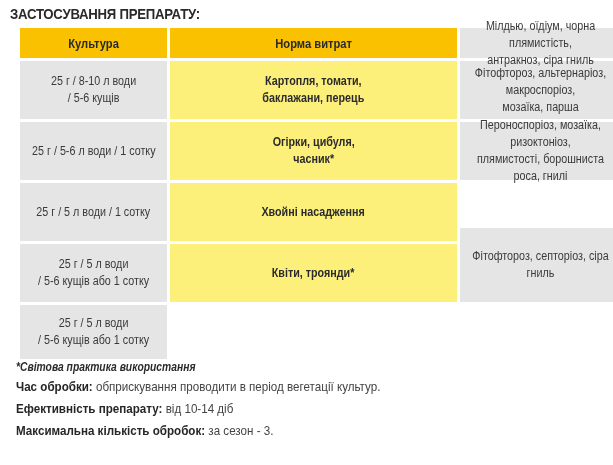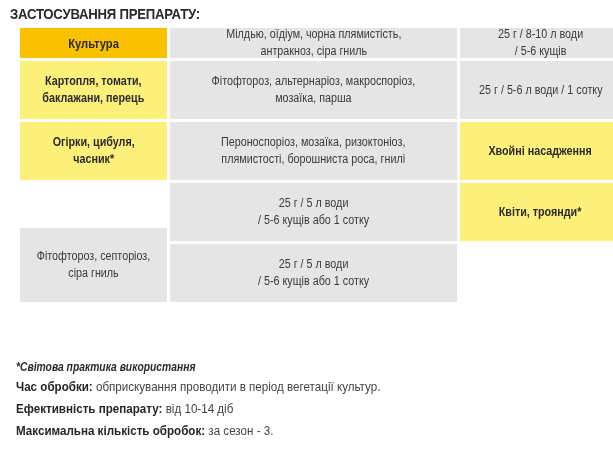--- a/index.html
+++ b/index.html
@@ -37,20 +37,23 @@
 </style>
 </head>
 <body>
 
 <div class="title">ЗАСТОСУВАННЯ ПРЕПАРАТУ:</div>
 
 <div class="table">
   <div class="cell hdr">
       <span class="t">Культура</span>
     </div>
+  <div class="cell hdr">
+      <span class="t">Норма витрат</span>
+    </div>
 
   <div class="cell grey">
       <span class="t">Мілдью, оїдіум, чорна плямистість,
 антракноз, сіра гниль</span>
     </div>
   <div class="cell grey">
       <span class="t">25 г / 8-10 л води
 / 5-6 кущів</span>
     </div>
 
@@ -67,20 +70,23 @@
     </div>
 
   <div class="cell crop">
       <span class="t">Огірки, цибуля,
 часник*</span>
     </div>
   <div class="cell grey">
       <span class="t">Пероноспоріоз, мозаїка, ризоктоніоз,
 плямистості, борошниста роса, гнилі</span>
     </div>
+  <div class="cell grey">
+      <span class="t">25 г / 5 л води / 1 сотку</span>
+    </div>
 
   <div class="cell crop">
       <span class="t">Хвойні насадження</span>
     </div>
   <div class="cell grey span2">
       <span class="t">Фітофтороз, септоріоз, сіра гниль</span>
     </div>
   <div class="cell grey">
       <span class="t">25 г / 5 л води
 / 5-6 кущів або 1 сотку</span>

